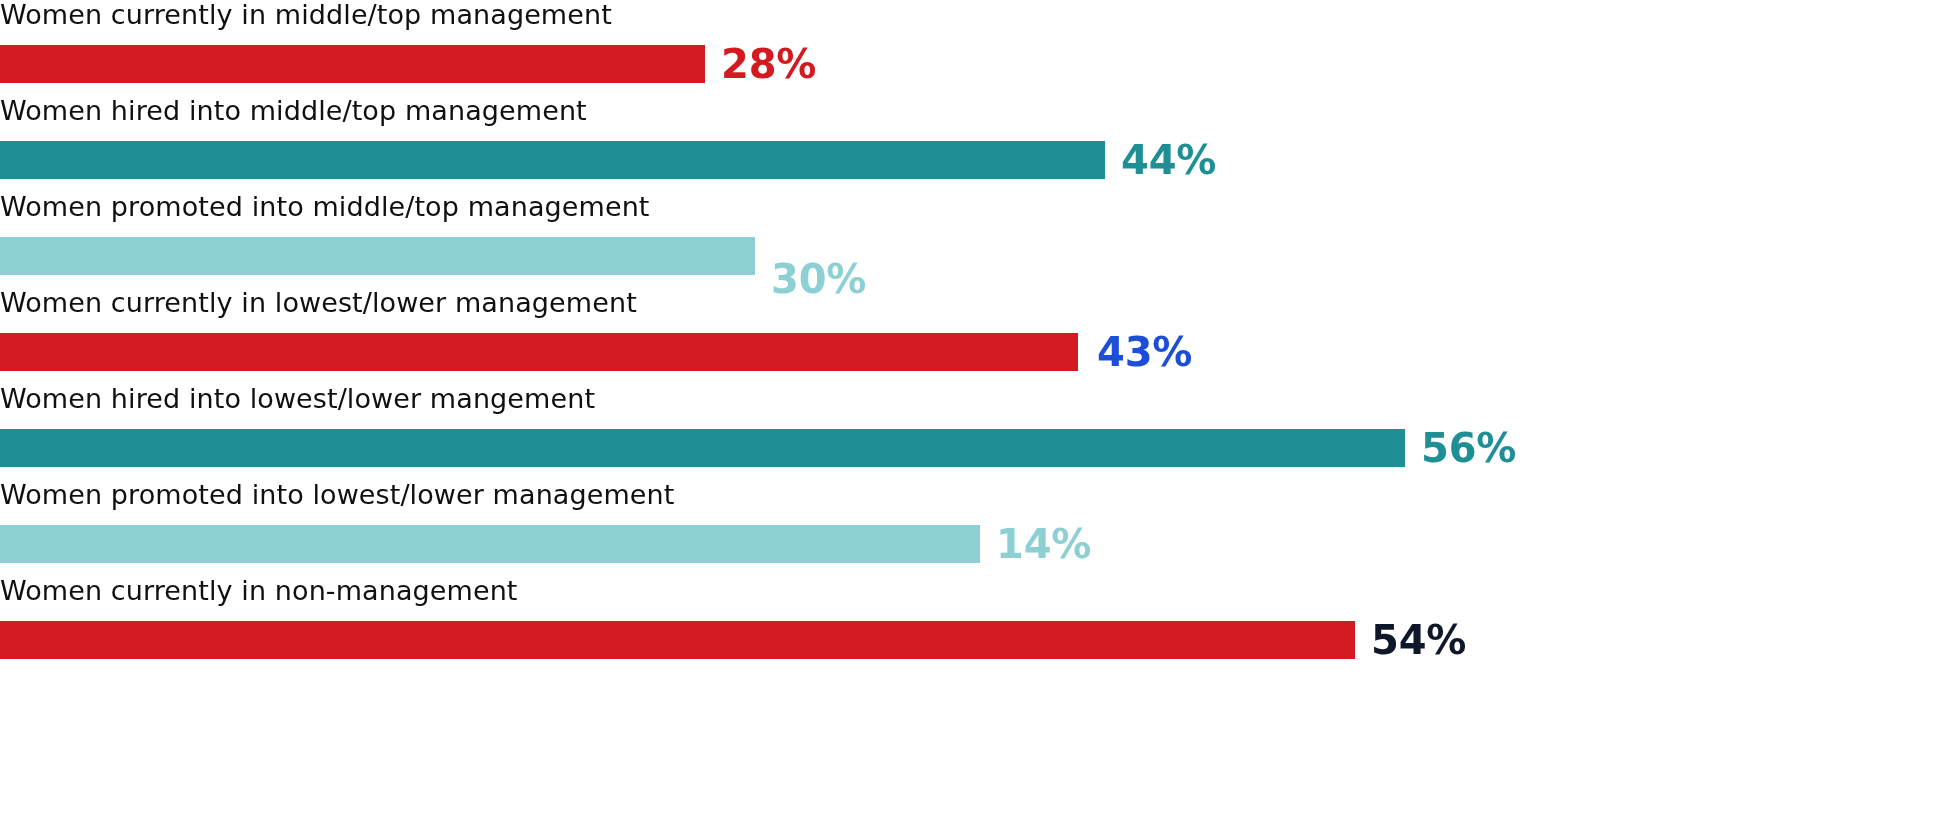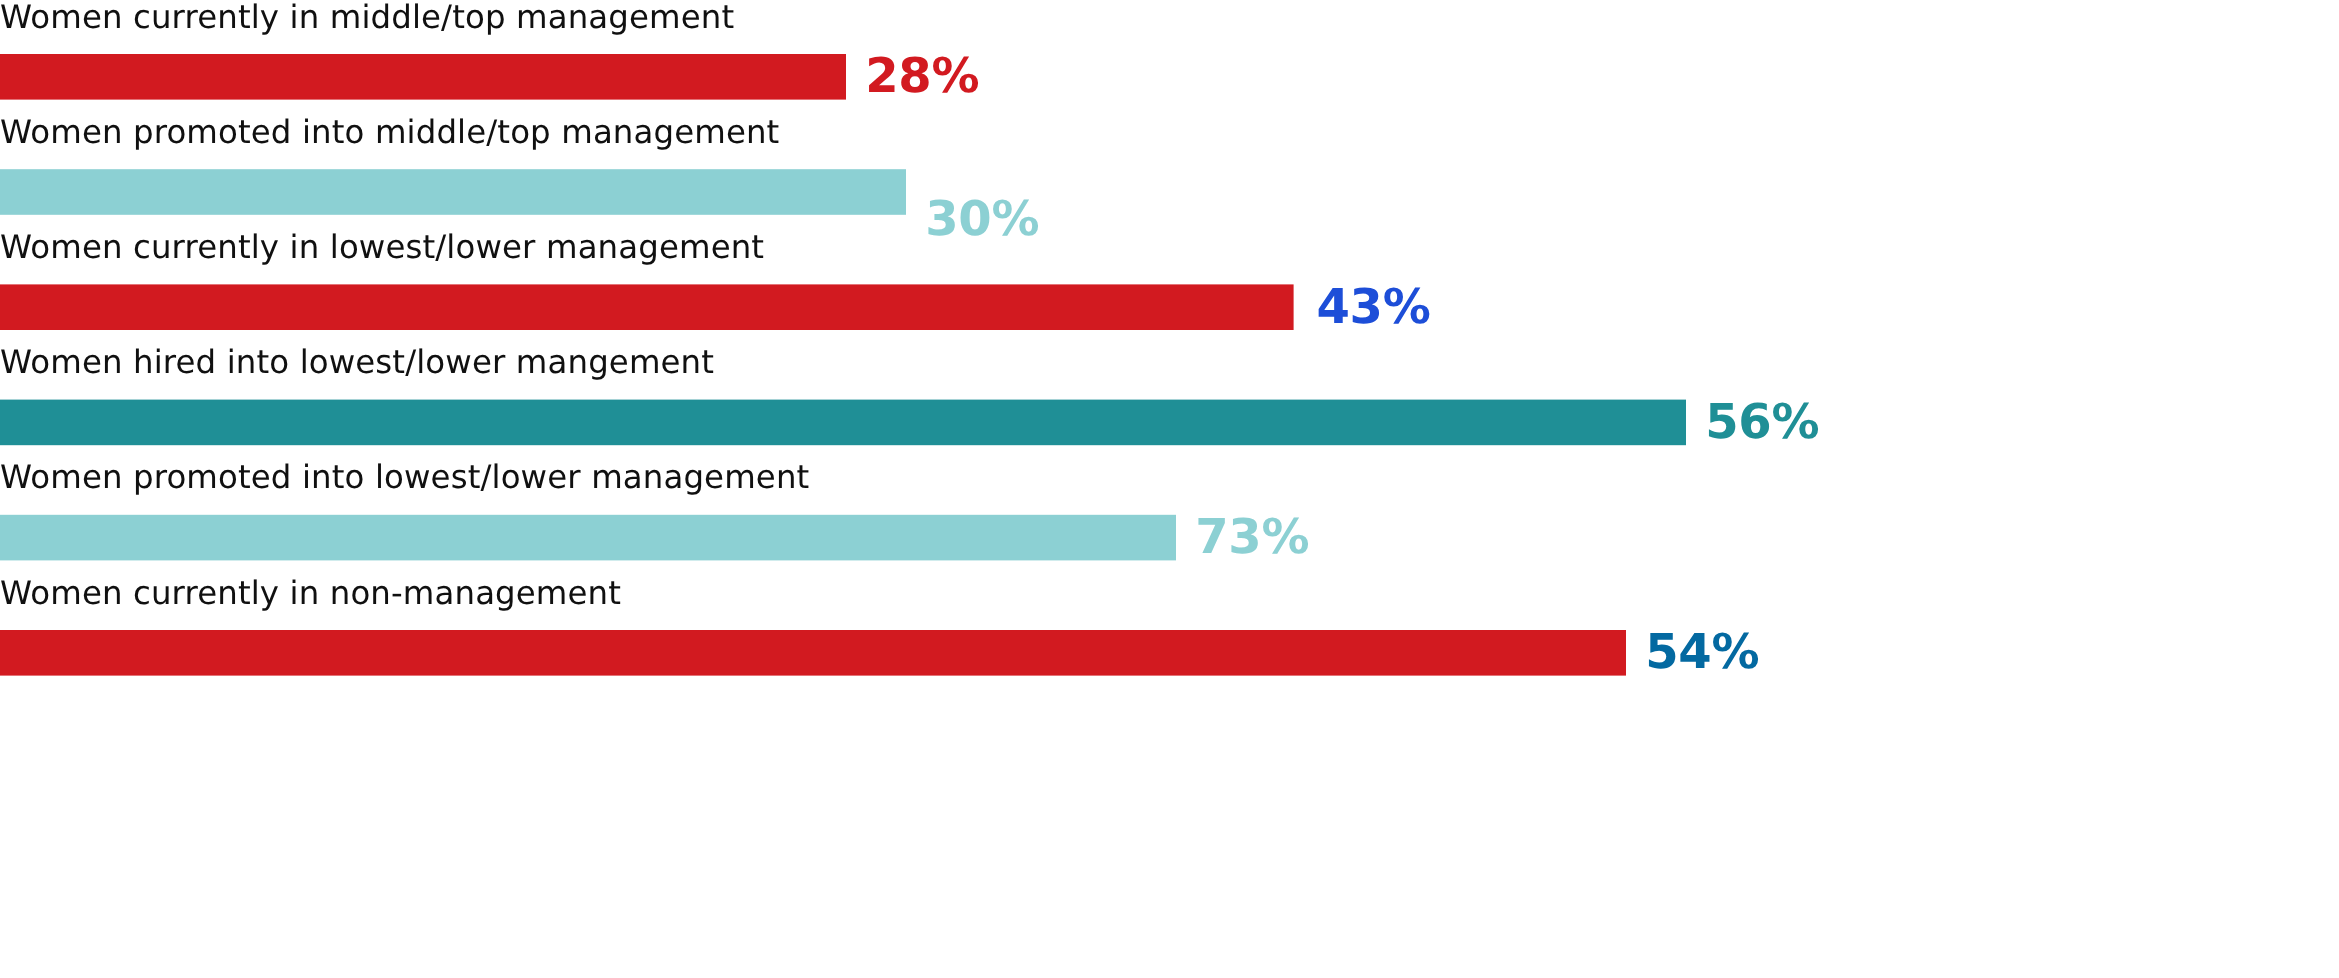--- a/index.html
+++ b/index.html
@@ -66,20 +66,27 @@
 <div class="chart">
 
   <div class="row">
     <div class="row-label">Women currently in middle/top management</div>
     <div class="bar-line">
       <div class="bar" style="width: 705px; background: rgb(210, 26, 32);"></div>
       <div class="bar-value" style="color: rgb(210, 26, 32);">28%</div>
     </div>
   </div>
 
+  <div class="row">
+    <div class="row-label">Women hired into middle/top management</div>
+    <div class="bar-line">
+      <div class="bar" style="width: 1105px; background: rgb(31, 143, 150);"></div>
+      <div class="bar-value" style="color: rgb(31, 143, 150);">44%</div>
+    </div>
+  </div>
 
   <div class="row">
     <div class="row-label">Women promoted into middle/top management</div>
     <div class="bar-line">
       <div class="bar" style="width: 755px; background: rgb(140, 208, 211);"></div>
       <div class="bar-value" style="color: rgb(140, 208, 211); margin-top: 45px;">30%</div>
     </div>
   </div>
 
   <div class="row">
@@ -95,25 +102,25 @@
     <div class="bar-line">
       <div class="bar" style="width: 1405px; background: rgb(31, 143, 150);"></div>
       <div class="bar-value" style="color: rgb(31, 143, 150); text-align: right;">56%</div>
     </div>
   </div>
 
   <div class="row">
     <div class="row-label">Women promoted into lowest/lower management</div>
     <div class="bar-line">
       <div class="bar" style="width: 980px; background: rgb(140, 208, 211);"></div>
-      <div class="bar-value" style="color: rgb(140, 208, 211);">73%</div>
+      <div class="bar-value" style="color: rgb(140, 208, 211);">14%</div>
     </div>
   </div>
 
   <div class="row">
     <div class="row-label">Women currently in non-management</div>
     <div class="bar-line">
       <div class="bar" style="width: 1355px; background: rgb(210, 26, 32);"></div>
-      <div class="bar-value" style="color: #0369a1;">54%</div>
+      <div class="bar-value" style="color: #0f172a;">54%</div>
     </div>
   </div>
 
 </div>
 
 </body></html>

